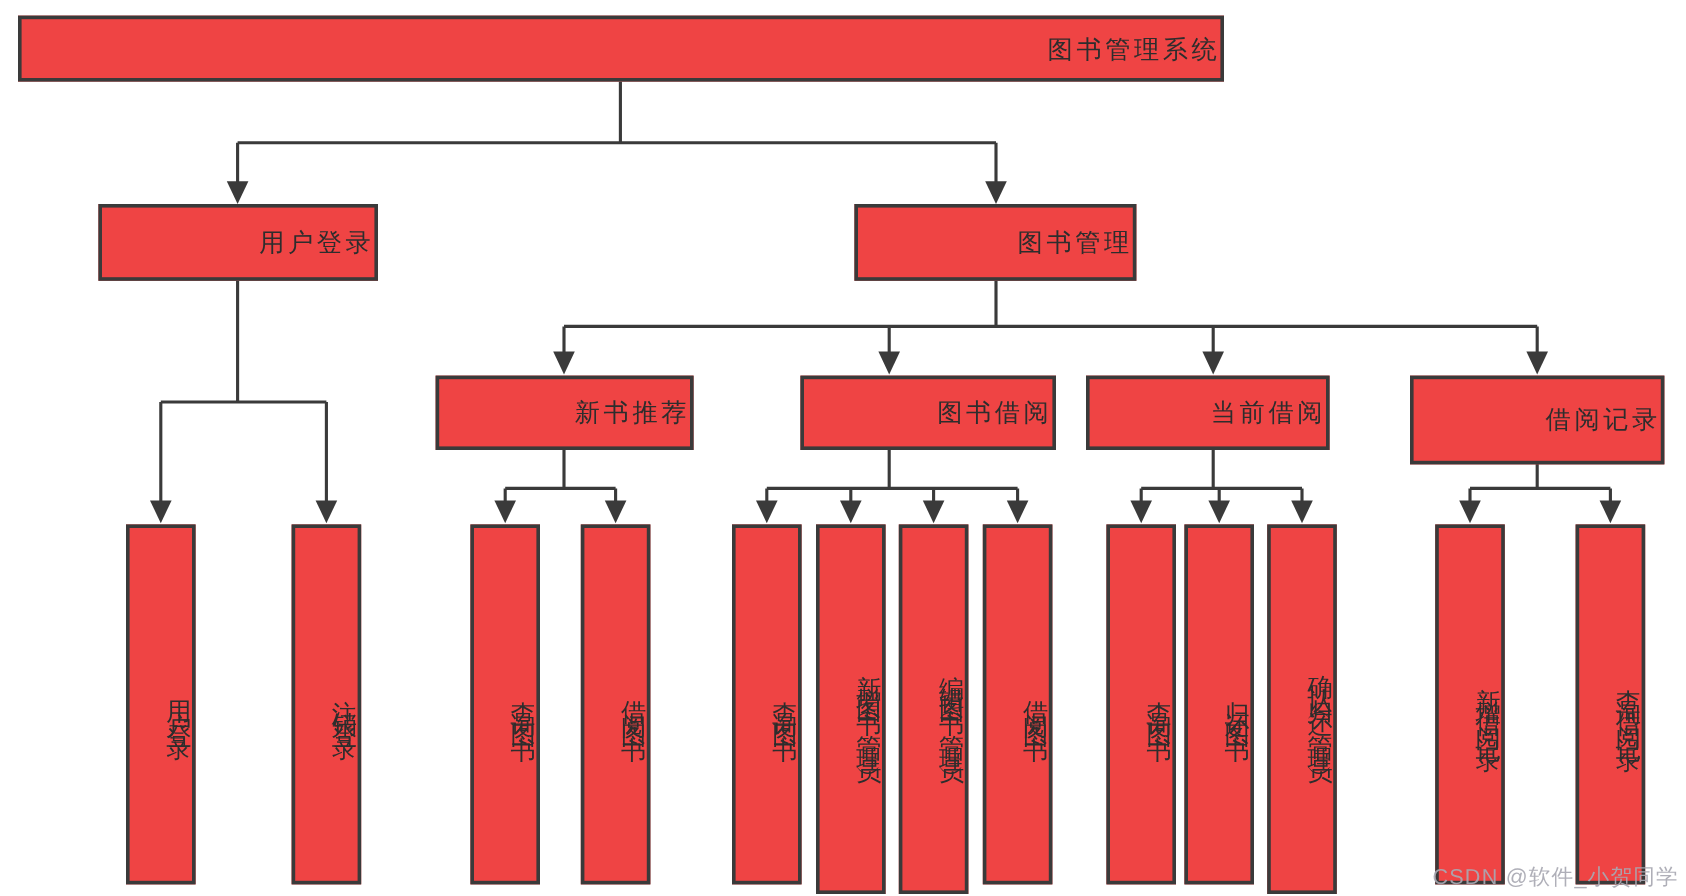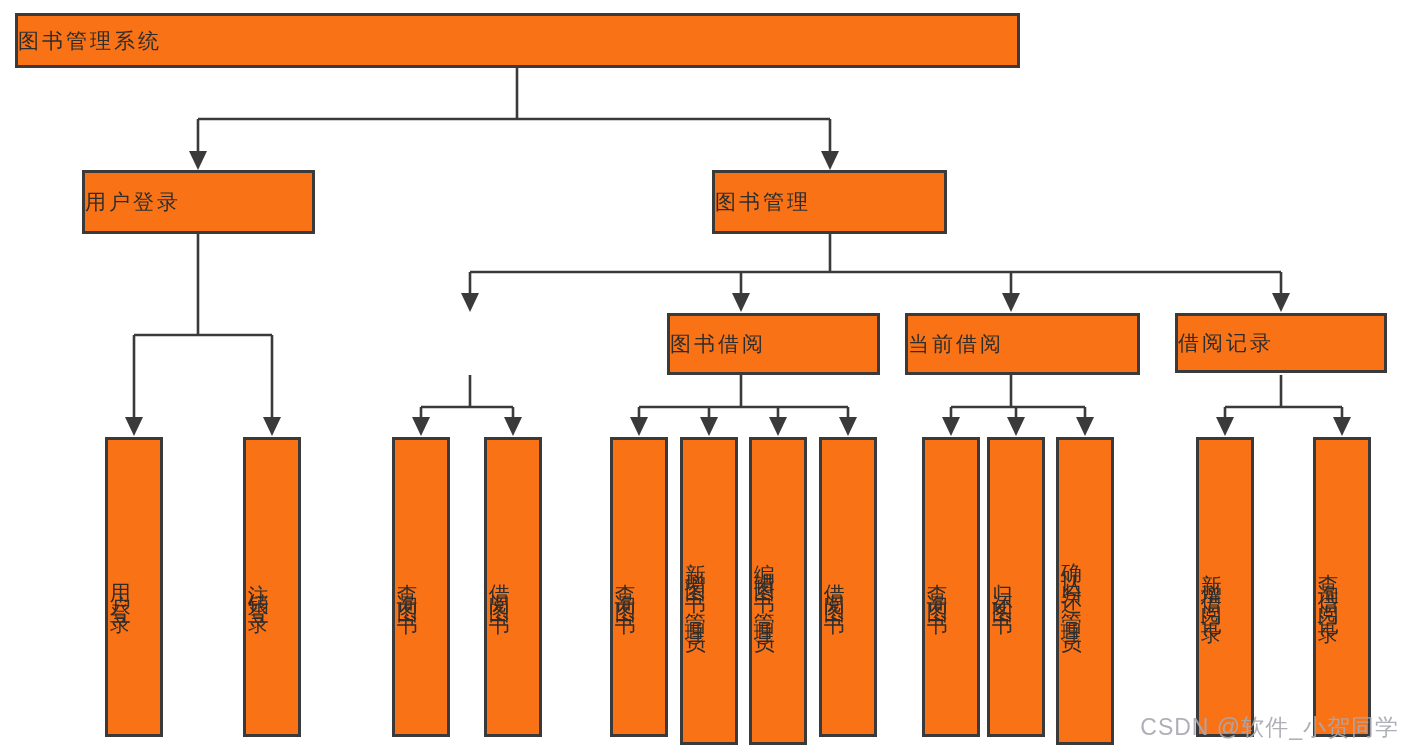--- a/index.html
+++ b/index.html
@@ -2,32 +2,32 @@
 <html><head>
 <meta charset="utf-8">
 <style>
   html,body{margin:0;padding:0;background:#ffffff;}
   .canvas{
     position:relative;width:1405px;height:747px;background:#ffffff;overflow:hidden;
     font-family:"Liberation Sans","DejaVu Sans",sans-serif;color:#2d2d2d;
   }
   svg.connectors{position:absolute;left:0;top:0;z-index:0;}
   .box{
-    position:absolute;background:#f97316;border:3px solid #3a3a3a;box-sizing:border-box;
-    display:flex;align-items:center;justify-content:flex-start;
+    position:absolute;background:#ef4444;border:3px solid #3a3a3a;box-sizing:border-box;
+    display:flex;align-items:center;justify-content:flex-end;
     font-size:21px;letter-spacing:3px;z-index:1;white-space:nowrap;
   }
   .leaf{letter-spacing:normal;}
   .leaf .vtext{
     writing-mode:vertical-rl;text-orientation:mixed;
     font-size:21px;letter-spacing:10px;line-height:1.15;
   }
   .watermark{
     position:absolute;right:6px;bottom:4px;z-index:2;
-    font-size:23px;letter-spacing:1px;color:rgba(168,168,178,0.92);
+    font-size:18px;letter-spacing:1px;color:rgba(168,168,178,0.92);
   }
 </style>
 </head>
 <body>
 
 <div class="canvas">
 
   <svg class="connectors" width="1405" height="747" viewBox="0 0 1405 747" aria-hidden="true">
     <path d="M517 68 V119 M198 119 H830 M198 119 V153 M830 119 V153
              M198 234 V335 M134 335 H272 M134 335 V419 M272 335 V419
@@ -63,27 +63,30 @@
     <span>图书管理系统</span>
   </div>
 
   <div class="box" style="left:82px;top:170px;width:233px;height:64px;">
     <span>用户登录</span>
   </div>
   <div class="box" style="left:712px;top:170px;width:235px;height:64px;font-family:Liberation Mono, monospace;">
     <span>图书管理</span>
   </div>
 
+  <div class="box" style="left:363px;top:313px;width:215px;height:62px;">
+    <span>新书推荐</span>
+  </div>
   <div class="box" style="left:635px;top:313px;width:213px;height:62px;margin-left:32px;">
     <span>图书借阅</span>
   </div>
-  <div class="box" style="left:905px;top:313px;width:235px;height:62px;">
+  <div class="box" style="left:905px;top:313px;width:203px;height:62px;">
     <span>当前借阅</span>
   </div>
-  <div class="box" style="left:1175px;top:313px;width:212px;height:60px;">
+  <div class="box" style="left:1175px;top:313px;width:212px;height:74px;">
     <span>借阅记录</span>
   </div>
 
   <div class="box leaf" style="left:105px;top:437px;width:58px;height:300px;">
     <span class="vtext">用户登录</span>
   </div>
   <div class="box leaf" style="left:243px;top:437px;width:58px;height:300px;">
     <span class="vtext">注销登录</span>
   </div>
   <div class="box leaf" style="left:392px;top:437px;width:58px;height:300px;">

